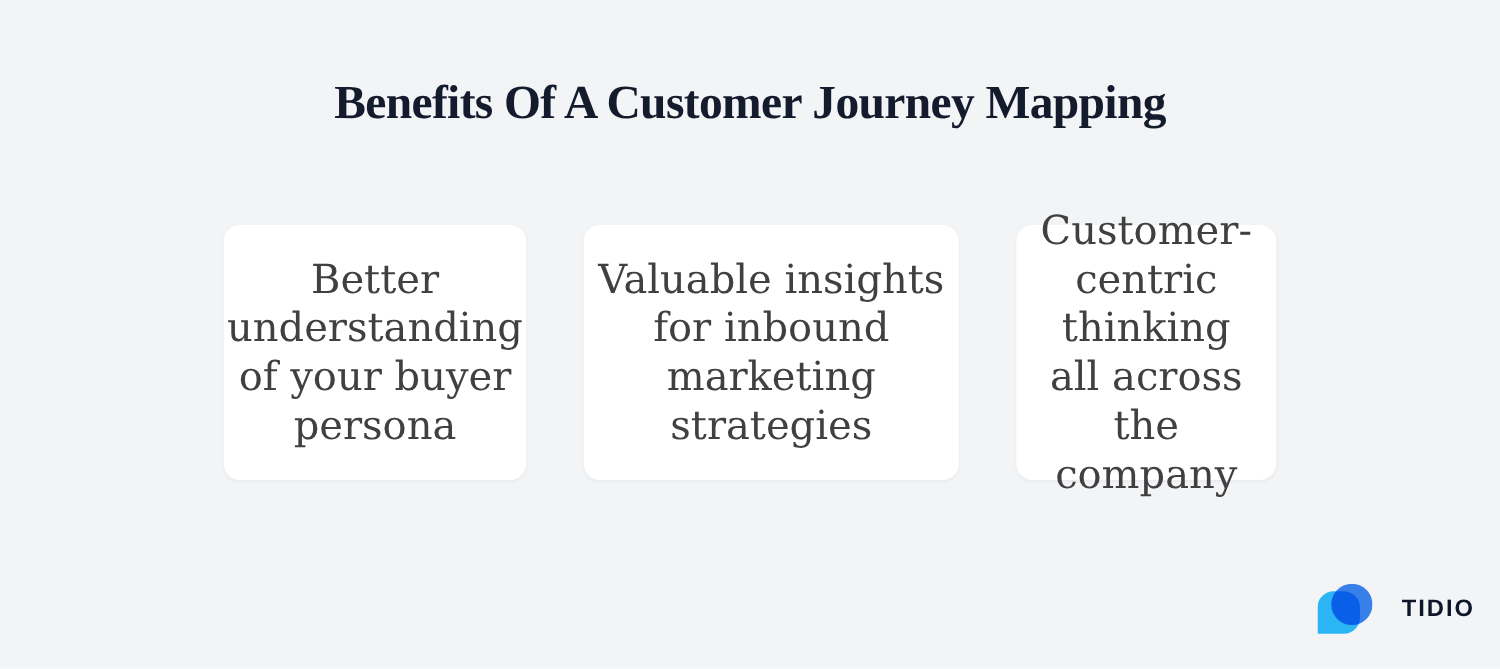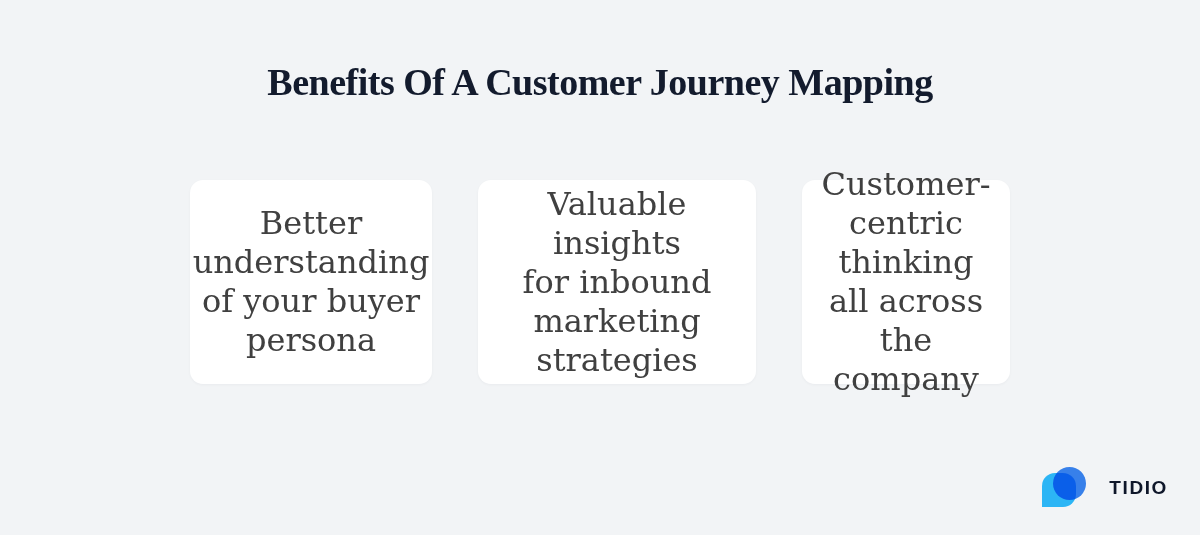--- a/index.html
+++ b/index.html
@@ -41,33 +41,33 @@
     background: #ffffff;
     border-radius: 13px;
     height: 204px;
     display: flex;
     align-items: center;
     justify-content: center;
     box-shadow: 0 1px 3px rgba(16, 24, 40, 0.04);
     padding: 0 8px;
   }
   .card.card-1 { width: 242px; }
-  .card.card-2 { width: 278px; }
+  .card.card-2 { width: 300px; }
   .card.card-3 { width: 208px; }
   .card-text {
     font-family: "DejaVu Serif", "Liberation Serif", serif;
     font-size: 32px;
     line-height: 39px;
     color: #404040;
     text-align: center;
     white-space: pre-line;
   }
   .logo {
     position: absolute;
-    right: 32px;
+    right: 20px;
     bottom: 27px;
     display: flex;
     align-items: center;
     gap: 23px;
     justify-content: center;
   }
   .logo-icon {
     display: inline-block;
     width: 44px;
     height: 41px;

